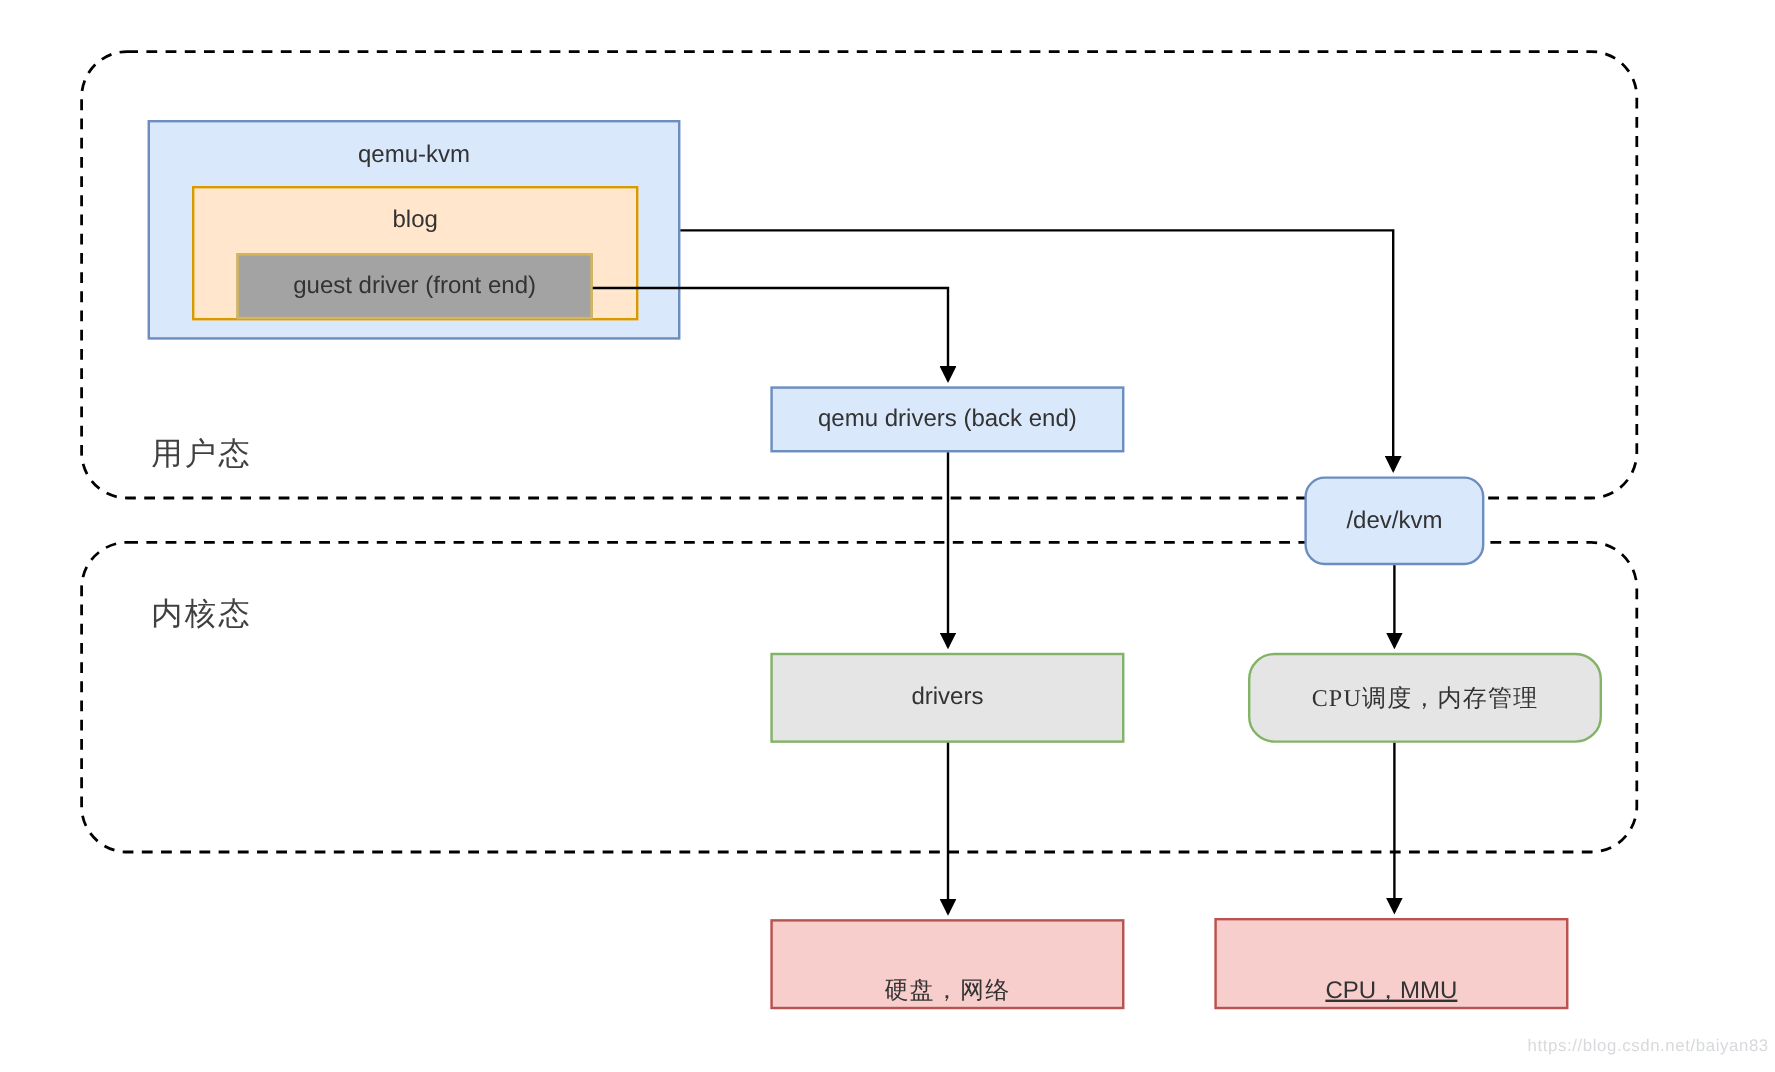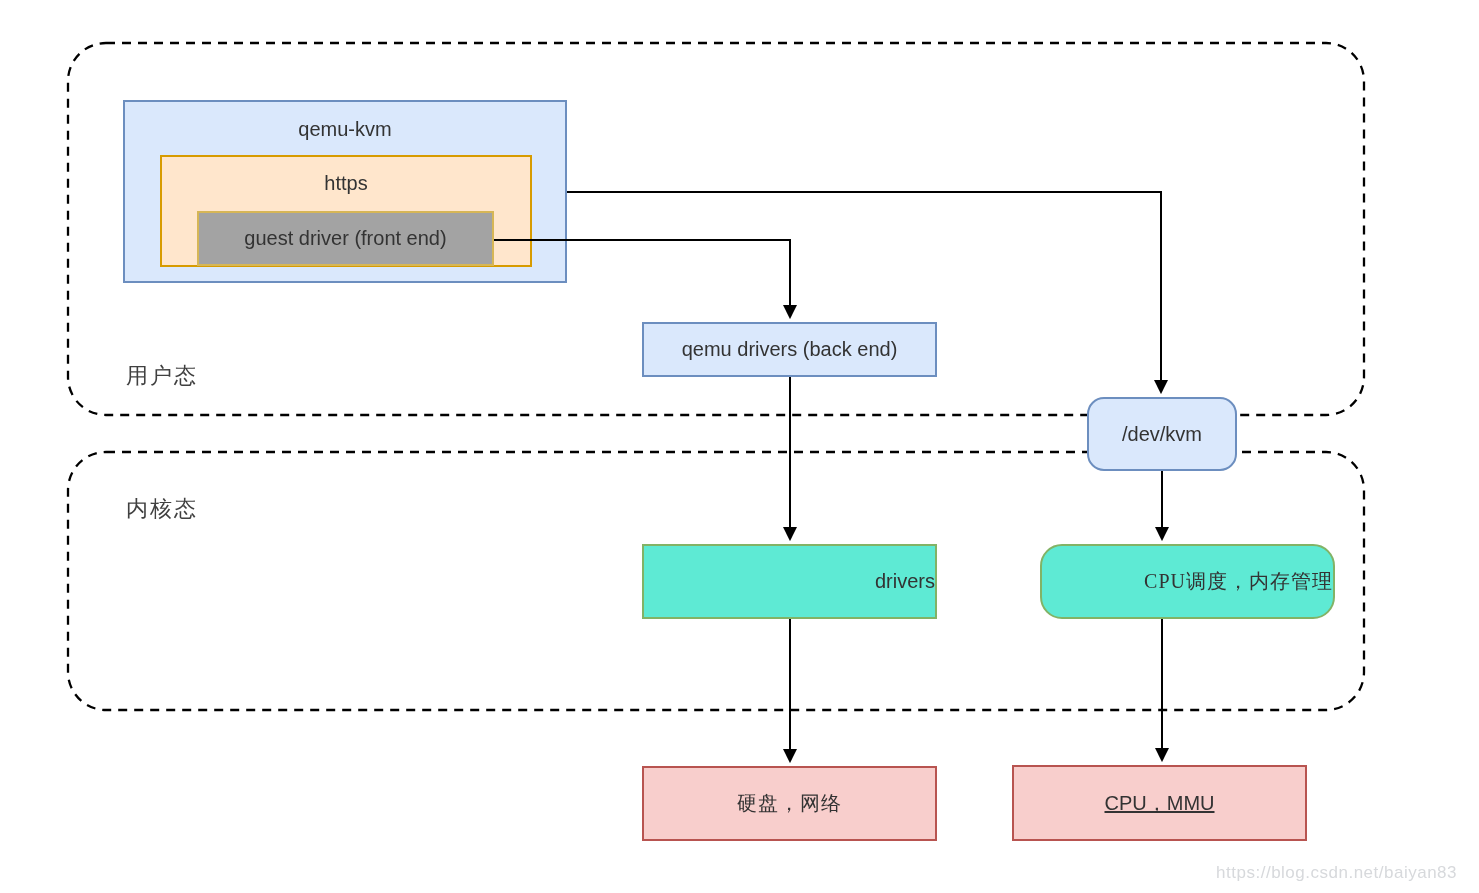--- a/index.html
+++ b/index.html
@@ -38,22 +38,22 @@
     font-size: 20px;
     color: #333333;
     text-align: center;
   }
   .box.top-label {
     align-items: flex-start;
   }
   .blue   { background: #dae8fc; border-color: #6c8ebf; }
   .orange { background: #ffe6cc; border-color: #d79b00; }
   .yellow { background: #a3a3a3; border-color: #d6b656; }
-  .green  { background: #5eead4; border-color: #82b366; justify-content: flex-end; }
-  .red    { background: #f8cecc; border-color: #b85450; }
+  .green  { background: #e5e5e5; border-color: #82b366; }
+  .red    { background: #f8cecc; border-color: #b85450; align-items: flex-end; }
 
   #box-qemu-kvm    { left: 123px;  top: 100px; width: 444px; height: 183px; }
   #box-qemu-kvm > .box-title { padding-top: 16px; }
   #box-guest       { left: 160px;  top: 155px; width: 372px; height: 112px; }
   #box-guest > .box-title { padding-top: 15px; }
   #box-guest-driver{ left: 197px;  top: 211px; width: 297px; height: 55px; }
   #box-qemu-driver { left: 642px;  top: 322px; width: 295px; height: 55px; }
   #box-dev-kvm     { left: 1087px; top: 397px; width: 150px; height: 74px; border-radius: 17px; }
   #box-drivers     { left: 642px;  top: 544px; width: 295px; height: 75px; }
   #box-cpu-sched   { left: 1040px; top: 544px; width: 295px; height: 75px; border-radius: 22px; }
@@ -61,32 +61,32 @@
   #box-cpu-mmu     { left: 1012px; top: 765px; width: 295px; height: 76px; text-decoration: underline; }
 
   .cjk-box-text {
     font-family: "Liberation Serif", serif;
     letter-spacing: 1px;
   }
 
   .region-label {
     position: absolute;
     font-family: Liberation Serif, serif;
-    font-size: 22px;
+    font-size: 26px;
     color: #404040;
     letter-spacing: 2px;
   }
   #user-mode-label   { left: 126px; top: 361px; }
   #kernel-mode-label { left: 126px; top: 494px; }
 
   #watermark {
     position: absolute;
-    right: 22px;
+    right: 5px;
     top: 863px;
-    font-size: 17px;
+    font-size: 14px;
     color: #d7d9dc;
     letter-spacing: 0.5px;
   }
 </style>
 </head>
 <body>
 
 <div id="canvas">
 
   <svg id="region-layer" class="layer" width="1479" height="893" viewBox="0 0 1479 893">
@@ -94,21 +94,21 @@
     <rect x="68" y="452" width="1296" height="258" rx="38" ry="38" fill="none" stroke="#000000" stroke-width="2.3" stroke-dasharray="9 7"></rect>
   </svg>
 
   <div id="box-layer">
 
     <div id="box-qemu-kvm" class="box blue top-label">
       <span class="box-title">qemu-kvm</span>
     </div>
 
     <div id="box-guest" class="box orange top-label">
-      <span class="box-title">https</span>
+      <span class="box-title">blog</span>
     </div>
 
     <div id="box-guest-driver" class="box yellow">
       <span>guest driver (front end)</span>
     </div>
 
     <div id="box-qemu-driver" class="box blue">
       <span>qemu drivers (back end)</span>
     </div>
 

